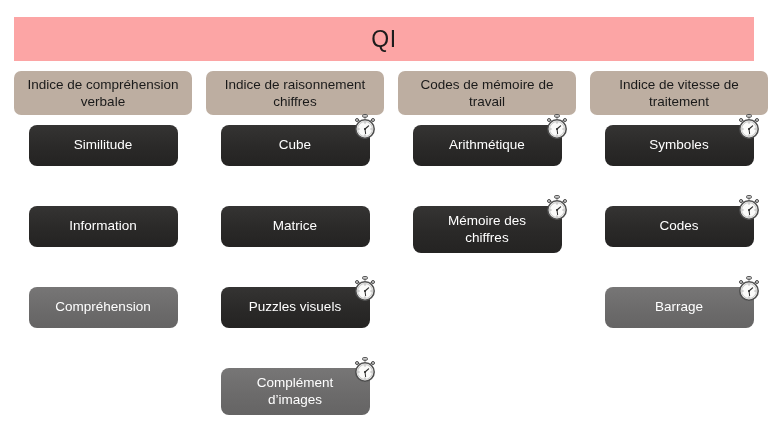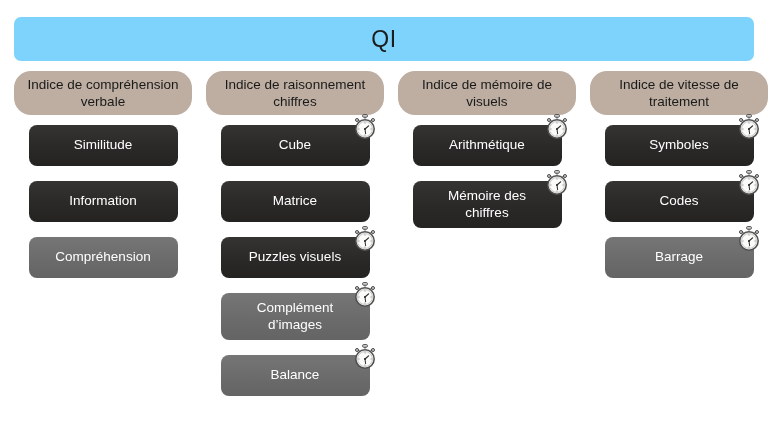--- a/index.html
+++ b/index.html
@@ -24,22 +24,22 @@
     padding: 0;
   }
 
   
   .qi-banner {
     position: absolute;
     left: 14px;
     top: 17px;
     width: 740px;
     height: 44px;
-    background: #7dd3fc;
-    border-radius: 7px;
+    background: #fca5a5;
+    border-radius: 0;
     display: flex;
     align-items: center;
     justify-content: center;
   }
   .qi-banner .qi-text {
     font-size: 23px;
     color: #1c1c1c;
     letter-spacing: 0.5px;
     line-height: 1;
   }
@@ -60,41 +60,42 @@
     flex-direction: column;
     align-items: center;
   }
   .column:first-child { margin-left: 14px; }
 
   
   .index-header {
     width: 178px;
     min-height: 44px;
     background: #bdaea1;
-    border-radius: 17px;
+    border-radius: 7px;
     display: flex;
     align-items: center;
     justify-content: center;
     text-align: center;
     box-sizing: border-box;
     padding: 4px 6px;
     margin-bottom: 10px;
   }
   .index-header .index-label {
     font-size: 13.5px;
     line-height: 1.26;
     color: #1a1a1a;
   }
 
   
   .subtests {
     width: 178px;
     display: flex;
     flex-direction: column;
     align-items: center;
+    gap: 25px;
   }
   .subtest {
     position: relative;
     width: 149px;
     min-height: 41px;
     border-radius: 8px;
     display: flex;
     align-items: center;
     justify-content: center;
     text-align: center;
@@ -263,21 +264,21 @@
                 <line x1="13" y1="15" x2="16.6" y2="11.9" stroke="#2b2b2b" stroke-width="1.2" stroke-linecap="round"></line>
                 <line x1="13" y1="15" x2="13.6" y2="19.6" stroke="#2b2b2b" stroke-width="1" stroke-linecap="round"></line>
                 <circle cx="13" cy="15" r="0.9" fill="#2b2b2b"></circle>
               </svg>
             </span>
           </div>
         </div>
       </div>
       <div class="column">
         <div class="index-header">
-          <span class="index-label">Indice de mémoire de visuels</span>
+          <span class="index-label">Codes de mémoire de travail</span>
         </div>
         <div class="subtests">
           <div class="subtest dark">
             <span class="subtest-label">Arithmétique</span>
             <span class="stopwatch">
               <svg viewBox="0 0 26 26" xmlns="http://www.w3.org/2000/svg">
                 <g stroke="#3c3c3c" stroke-width="1.2" fill="none">
                   <line x1="13" y1="1.8" x2="13" y2="4.4"></line>
                   <line x1="5.6" y1="5.2" x2="7.3" y2="6.9"></line>
                   <line x1="20.4" y1="5.2" x2="18.7" y2="6.9"></line>

